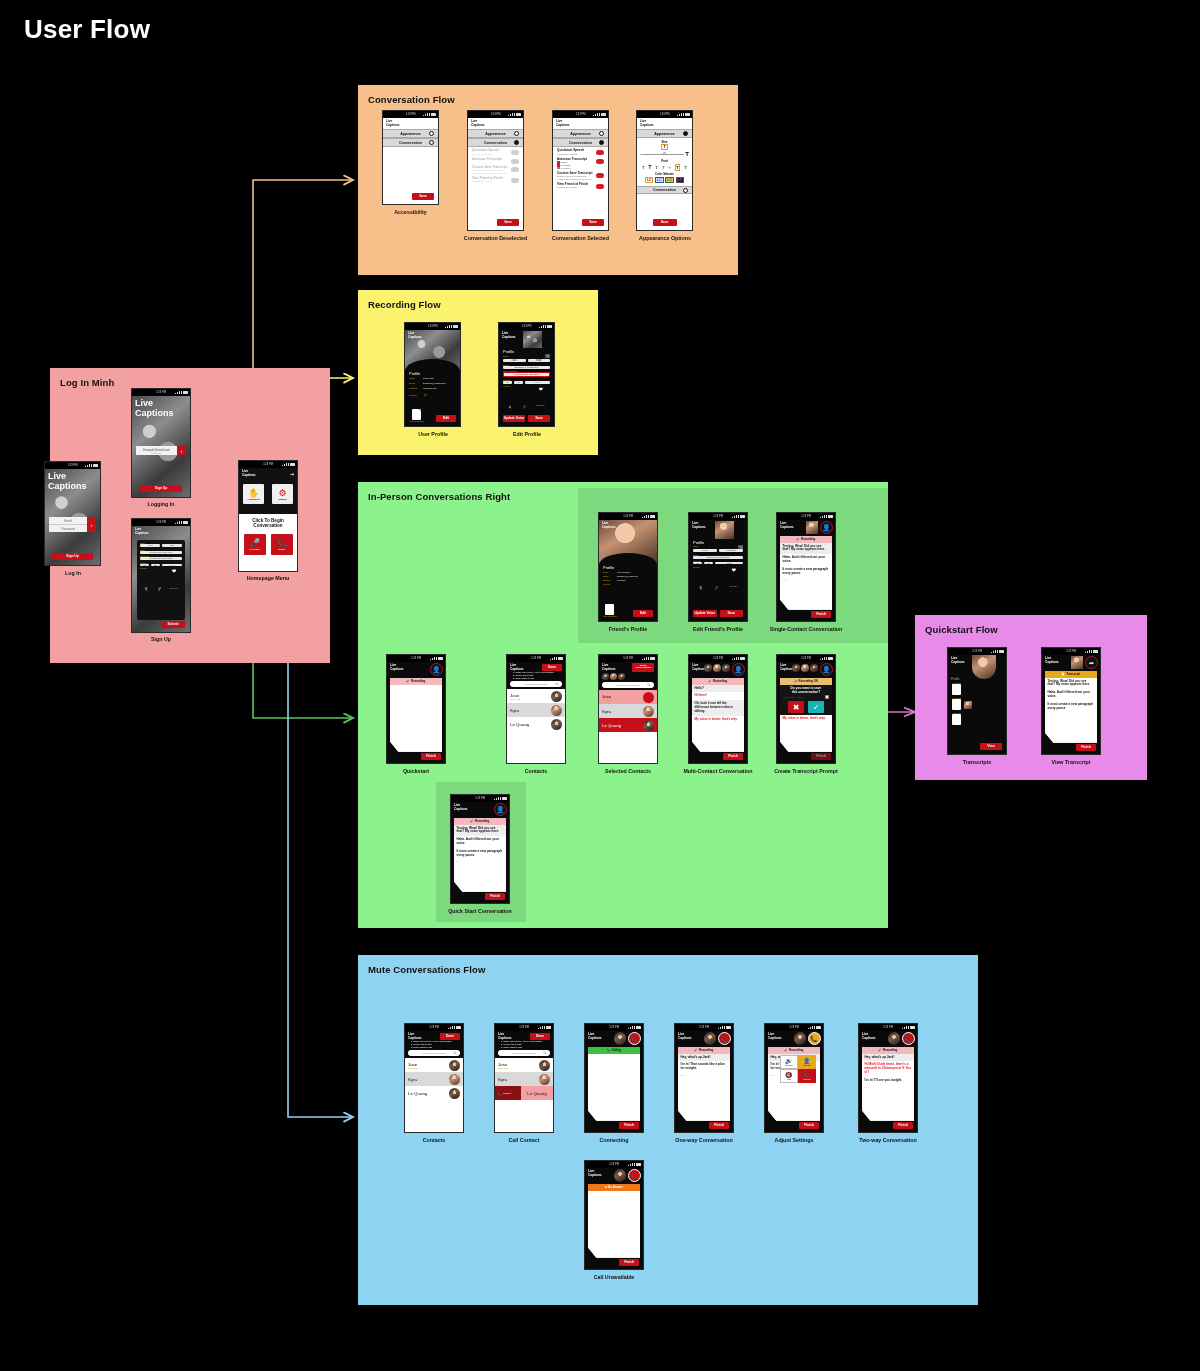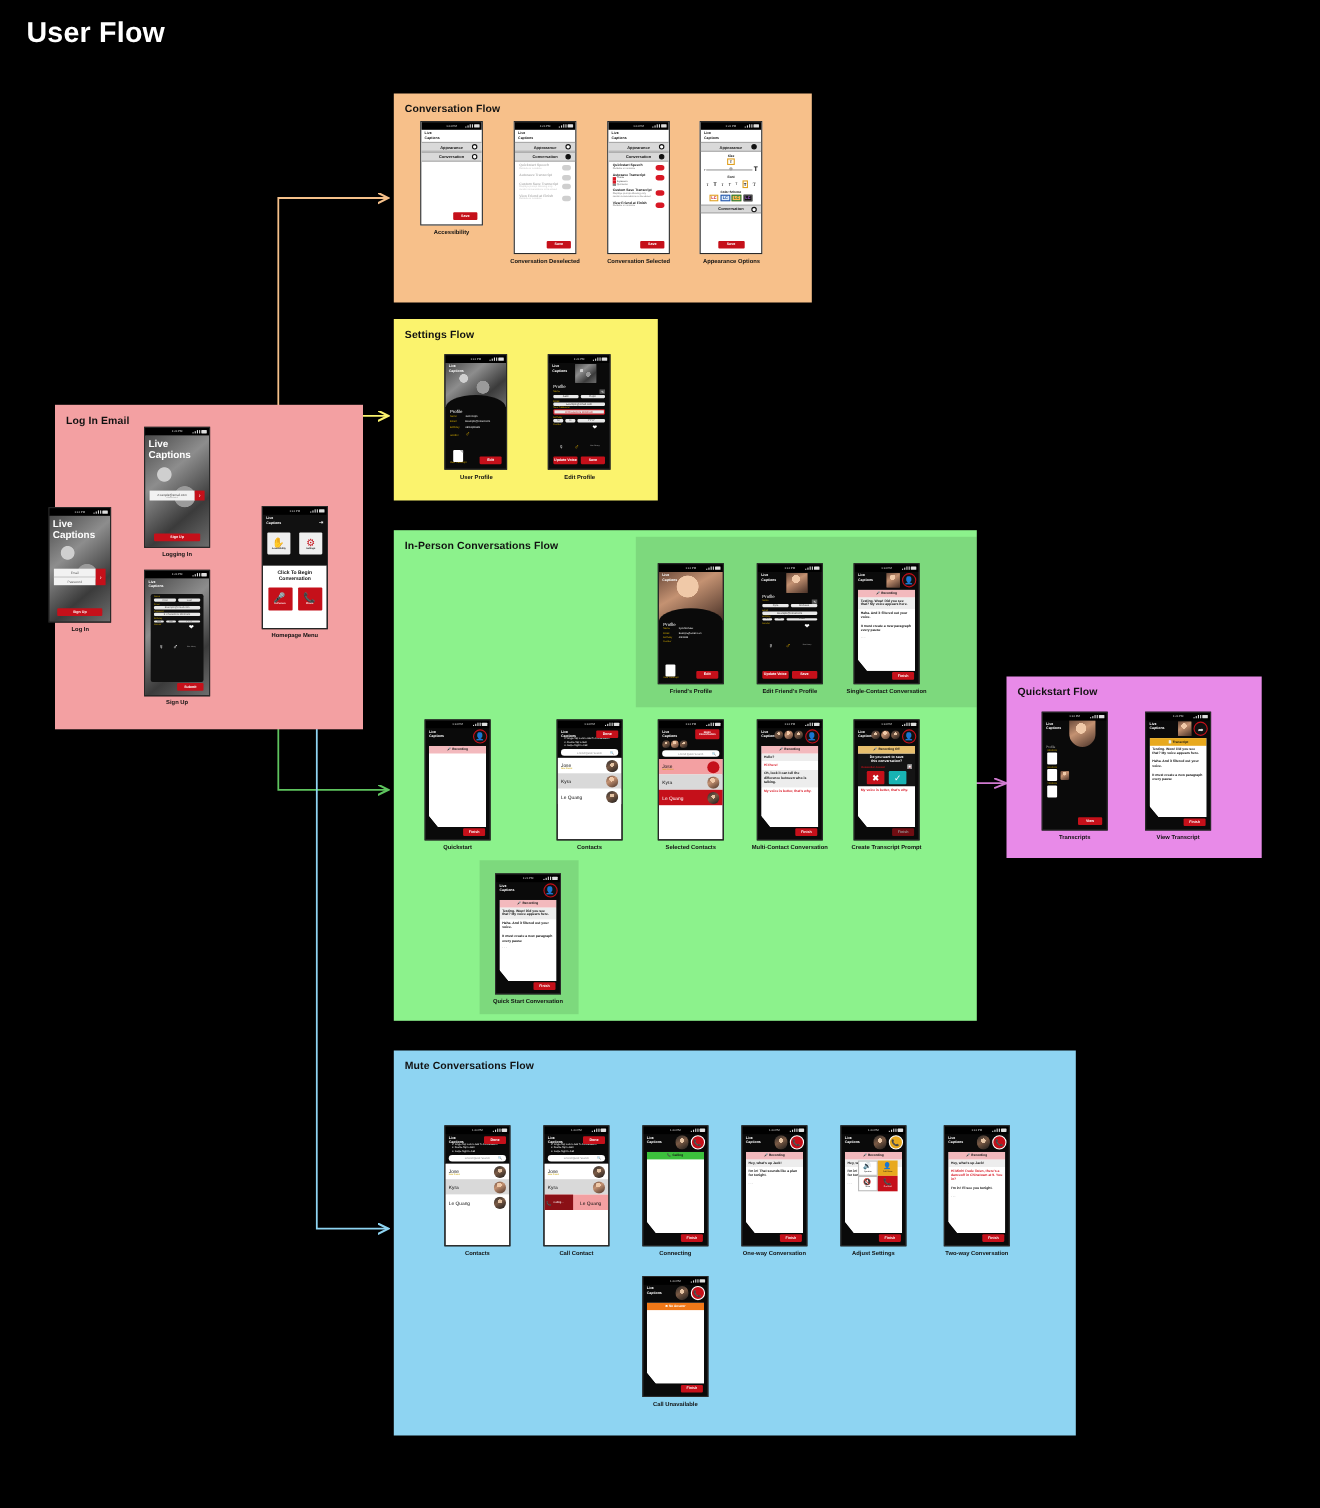--- a/index.html
+++ b/index.html
@@ -396,21 +396,21 @@
         <span>Conversation</span>
           <span class="knob hollow"></span>
       </div>
       <div style="flex:1"></div>
       <div class="btn-red" style="margin:0 auto 4px auto; width:24px;">Save</div>
     </div>
     <div class="caption" style="left:272px; top:150px; width:70px;">Appearance Options</div>
   </div>
 
   <div class="panel" style="left:358px; top:290px; width:240px; height:165px; background:#fbf36d;">
-    <div class="panel-title">Settings Flow</div>
+    <div class="panel-title">Recording Flow</div>
 
     <div class="phone" style="left:46px; top:32px; width:57px; height:105px;">
       <div class="statusbar">
           <span class="time">1:23 PM</span>
         <span class="icons">
             <i class="bar b1"></i>
             <i class="bar b2"></i>
             <i class="bar b3"></i>
             <i class="bar b4"></i>
             <i class="batt"></i>
@@ -499,21 +499,21 @@
       <div style="flex:1"></div>
       <div style="display:flex;gap:3px;padding:0 4px 4px 4px;">
         <div class="btn-red" style="flex:1;">Update Voice</div>
         <div class="btn-red" style="flex:1;">Save</div>
       </div>
     </div>
     <div class="caption" style="left:136px; top:141px; width:66px;">Edit Profile</div>
   </div>
 
   <div class="panel" style="left:50px; top:368px; width:280px; height:295px; background:#f3a0a2;">
-    <div class="panel-title">Log In Email</div>
+    <div class="panel-title">Log In Minh</div>
 
     <div class="phone" style="left:-6px; top:93px; width:57px; height:105px;">
       <div class="statusbar">
           <span class="time">1:23 PM</span>
         <span class="icons">
             <i class="bar b1"></i>
             <i class="bar b2"></i>
             <i class="bar b3"></i>
             <i class="bar b4"></i>
             <i class="batt"></i>
@@ -647,21 +647,21 @@
             <span style="color:#fff;font-size:9px;line-height:9px;">📞</span>
             <span style="font-size:2.2px;font-weight:bold;color:#fff">Phone</span>
           </div>
         </div>
       </div>
     </div>
     <div class="caption" style="left:182px; top:207px; width:72px;">Homepage Menu</div>
   </div>
 
   <div class="panel" style="left:358px; top:482px; width:530px; height:446px; background:#8cf28c;">
-    <div class="panel-title">In-Person Conversations Flow</div>
+    <div class="panel-title">In-Person Conversations Right</div>
     <div class="subpanel" style="left:220px; top:6px; width:310px; height:155px;"></div>
     <div class="subpanel" style="left:78px; top:300px; width:90px; height:140px;"></div>
 
     <div class="phone" style="left:240px; top:30px; width:60px; height:110px;">
       <div class="statusbar">
           <span class="time">1:23 PM</span>
         <span class="icons">
             <i class="bar b1"></i>
             <i class="bar b2"></i>
             <i class="bar b3"></i>

